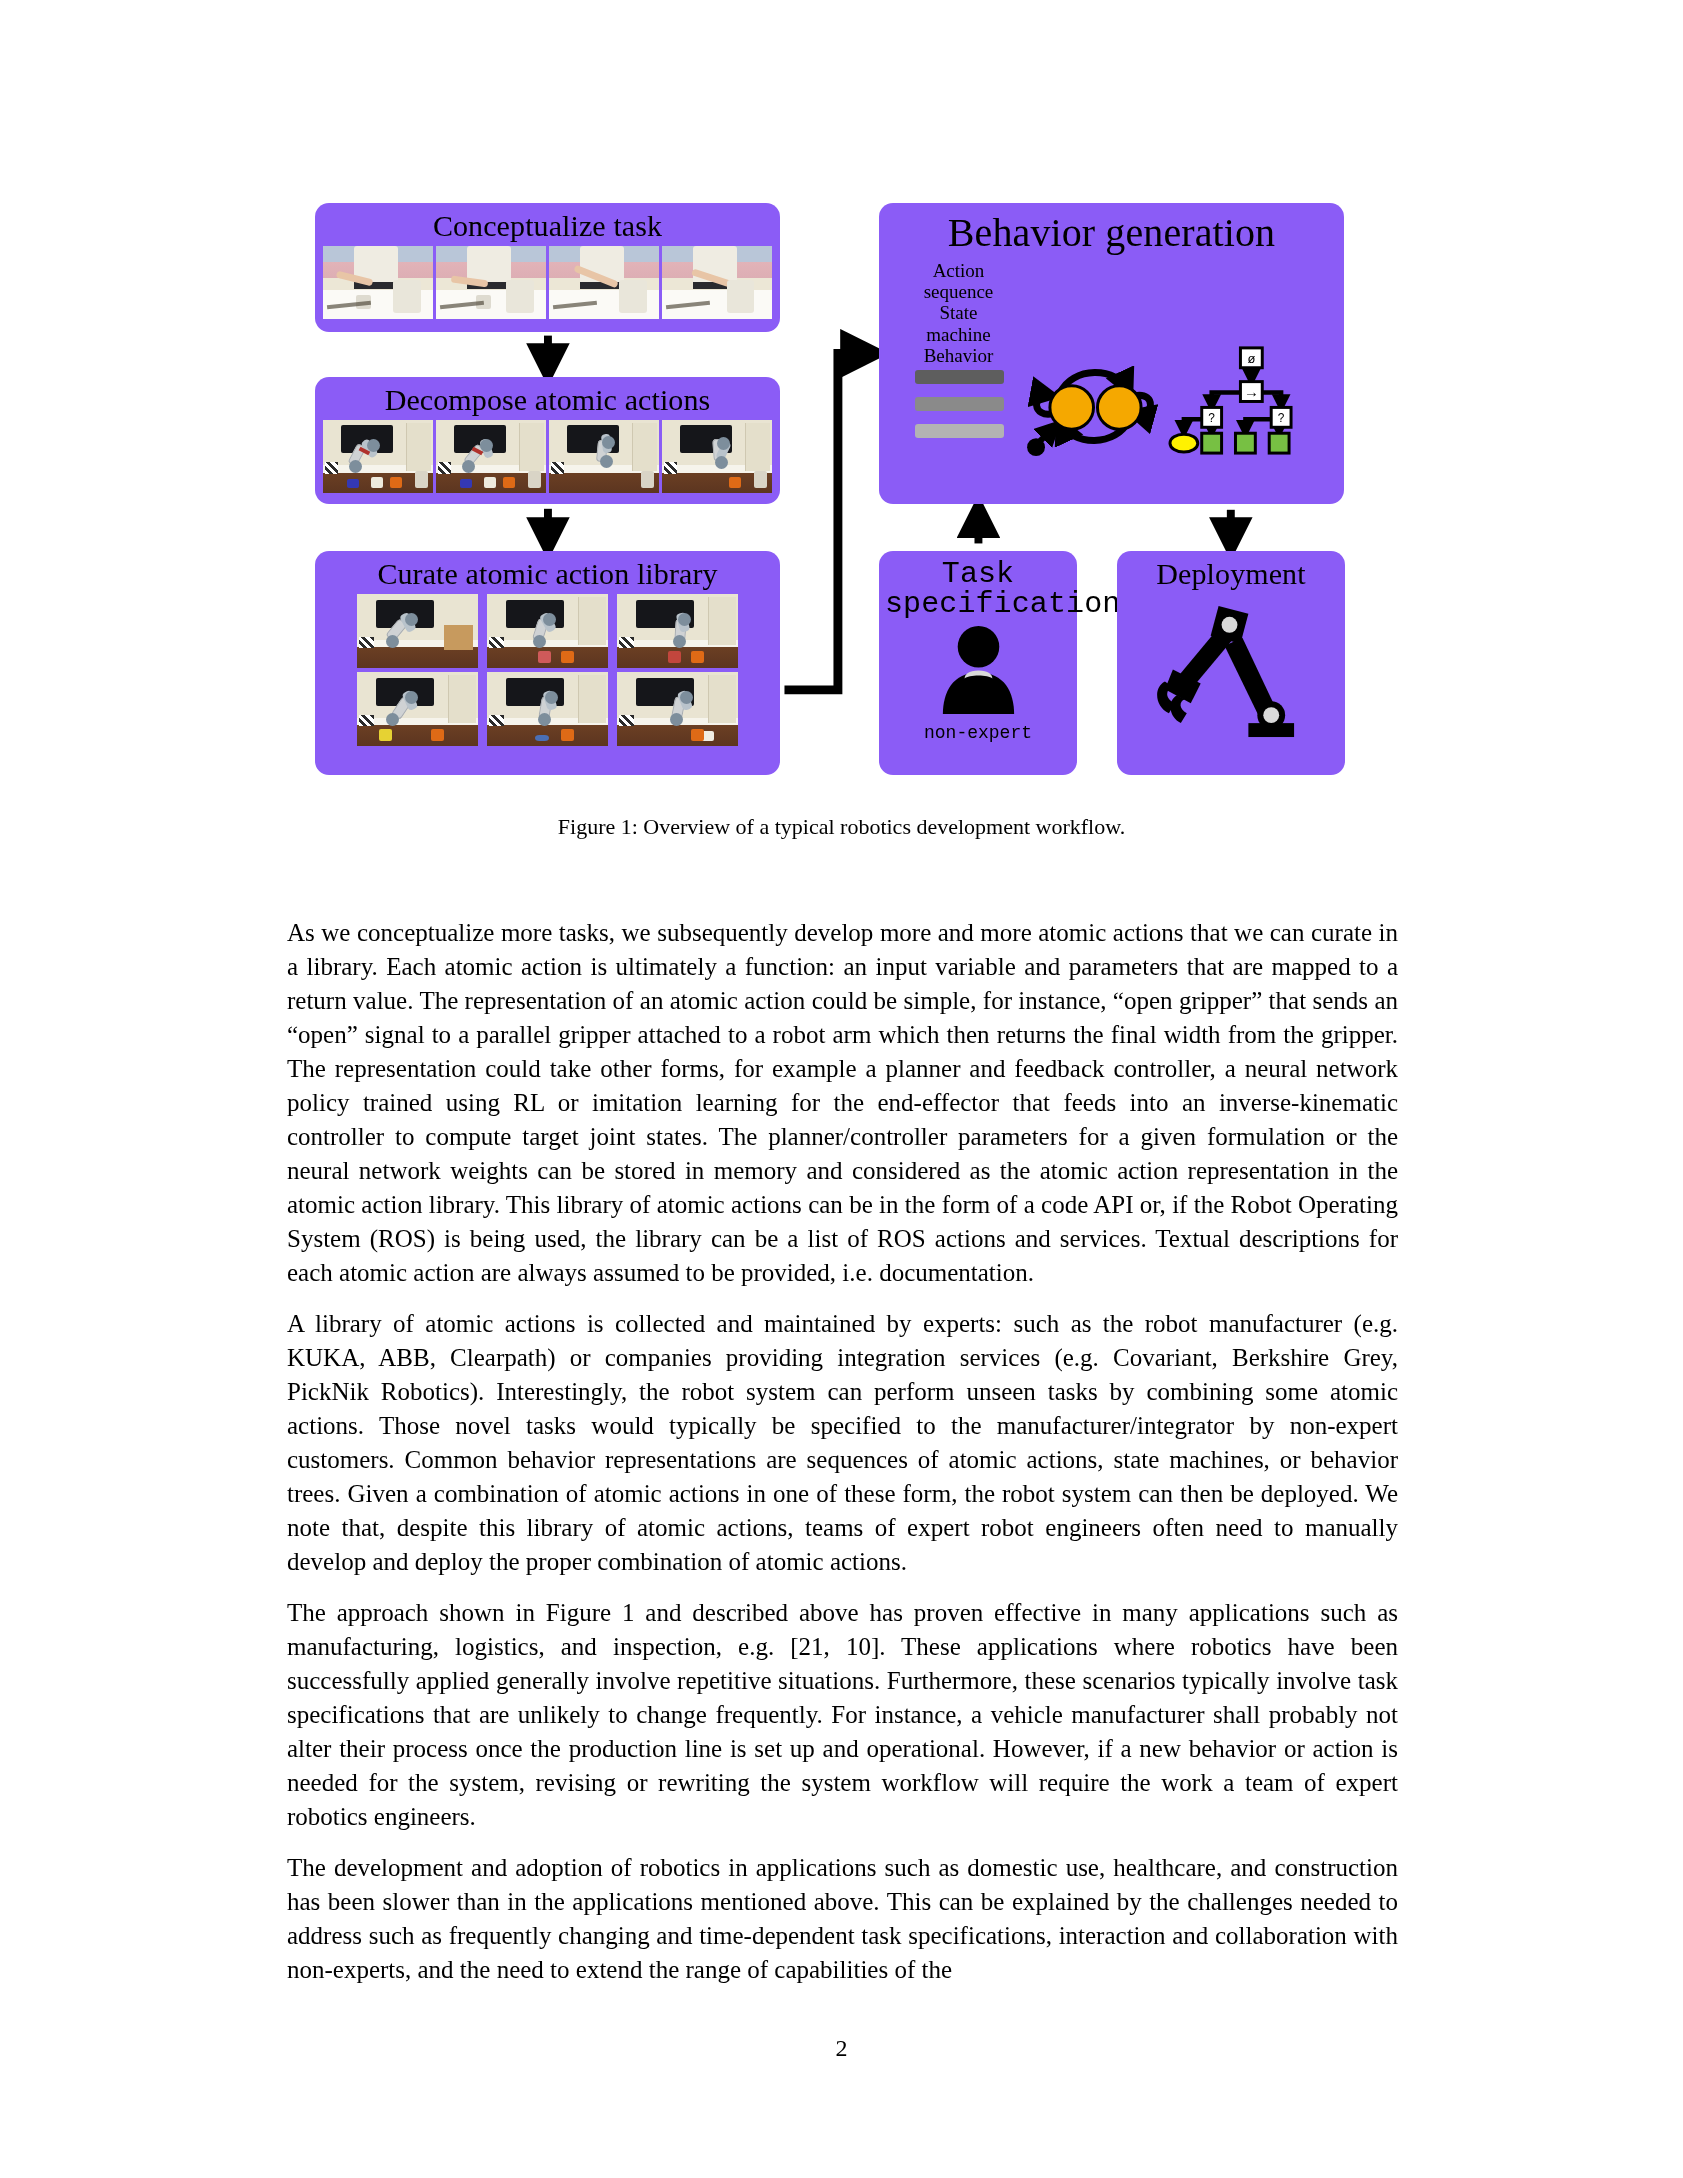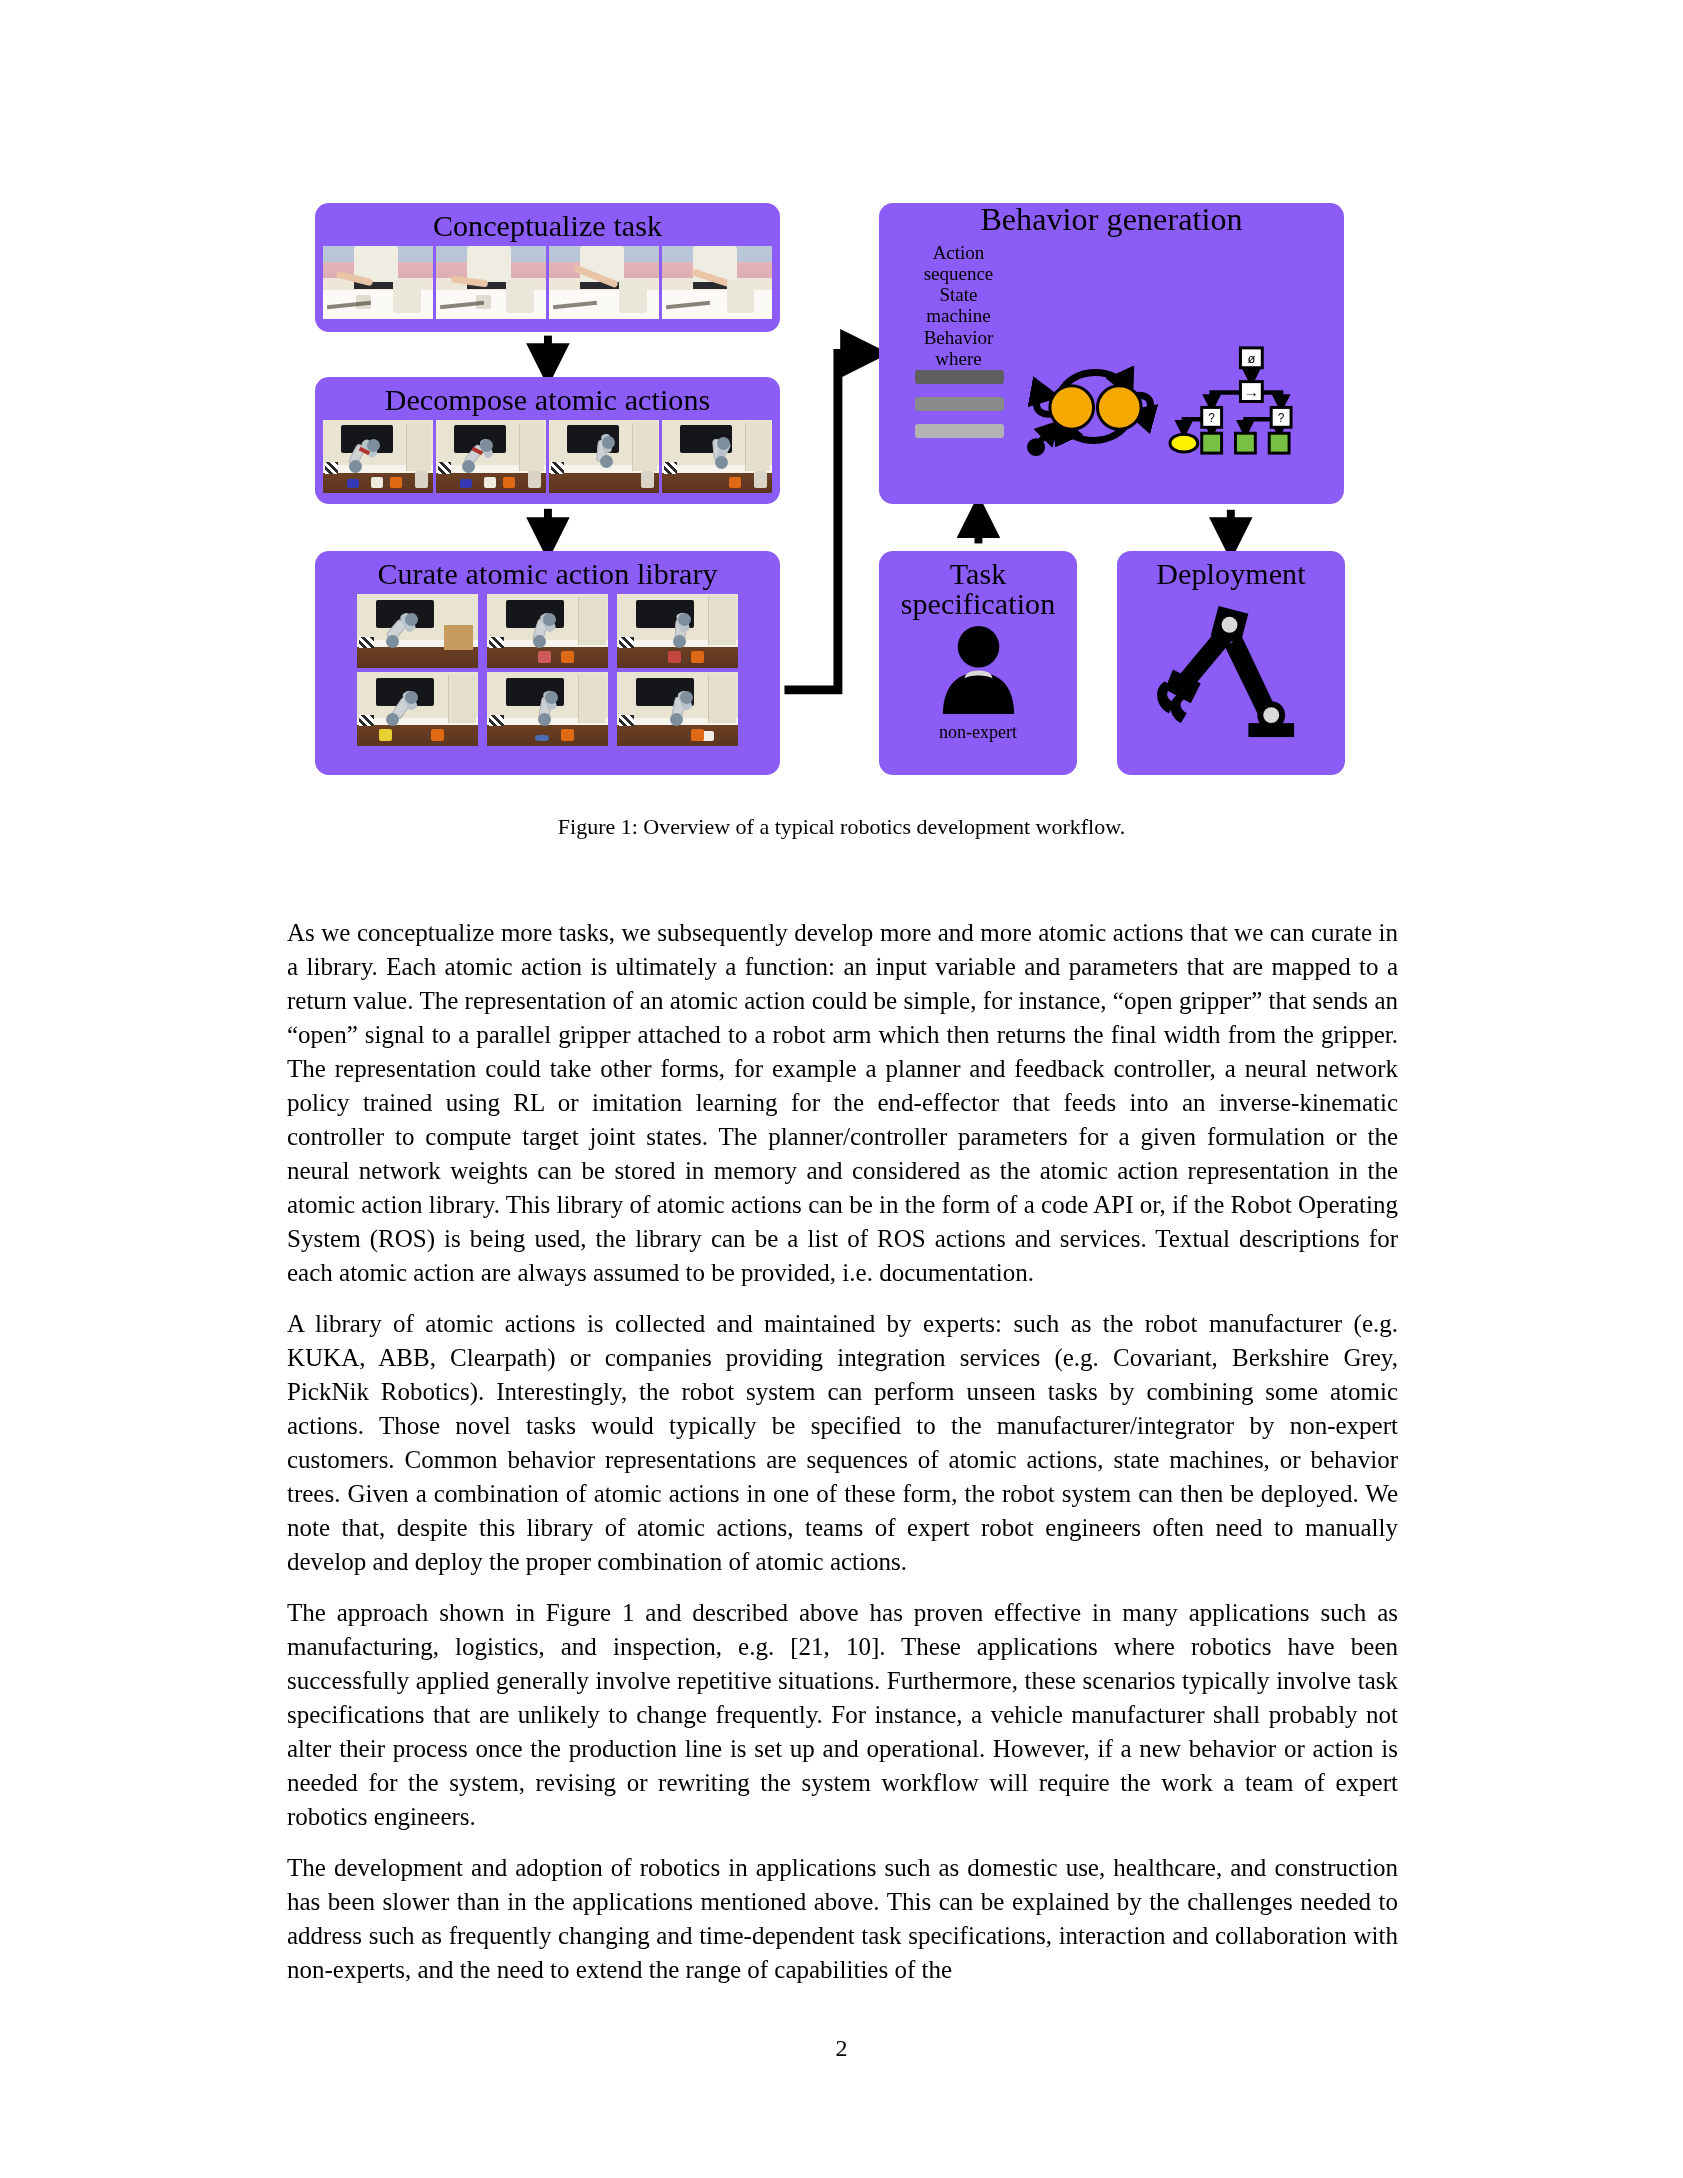--- a/index.html
+++ b/index.html
@@ -208,20 +208,21 @@
   .statemachine { position: absolute; left: 141px; top: 4px; }
 
   
   .btree { position: absolute; left: 289px; top: -14px; }
 
   
   #panel-taskspec {
     left: 564px; top: 348px;
     width: 198px; height: 224px;
     padding: 4px 6px;
+    font-family: Liberation Mono, monospace;
   }
   #panel-taskspec .panel-title { font-size: 30px; line-height: 1.0; }
   .person-icon { text-align: center; margin-top: 4px; }
   .nonexpert-label {
     text-align: center;
     font-size: 18px;
     margin-top: 2px;
   }
 
   
@@ -453,21 +454,21 @@
             <div class="joint j1" style="left:44%"></div>
               <div class="joint j2" style="left:52%"></div>
             <div class="obj o-cup"></div>
               <div class="obj o-orange"></div>
           </div>
         </div>
       </div>
     </div>
 
     <div class="panel" id="panel-behavior">
-      <div class="panel-title" style="font-size:32px;padding-top:0">Behavior generation</div>
+      <div class="panel-title" style="font-size:40px;padding-top:10px">Behavior generation</div>
 
       <div class="bg-subtitles">
         <div class="bg-sub">
           <div>Action</div>
           <div>sequence</div>
         </div>
         <div class="bg-sub">
           <div>State</div>
           <div>machine</div>
         </div>

